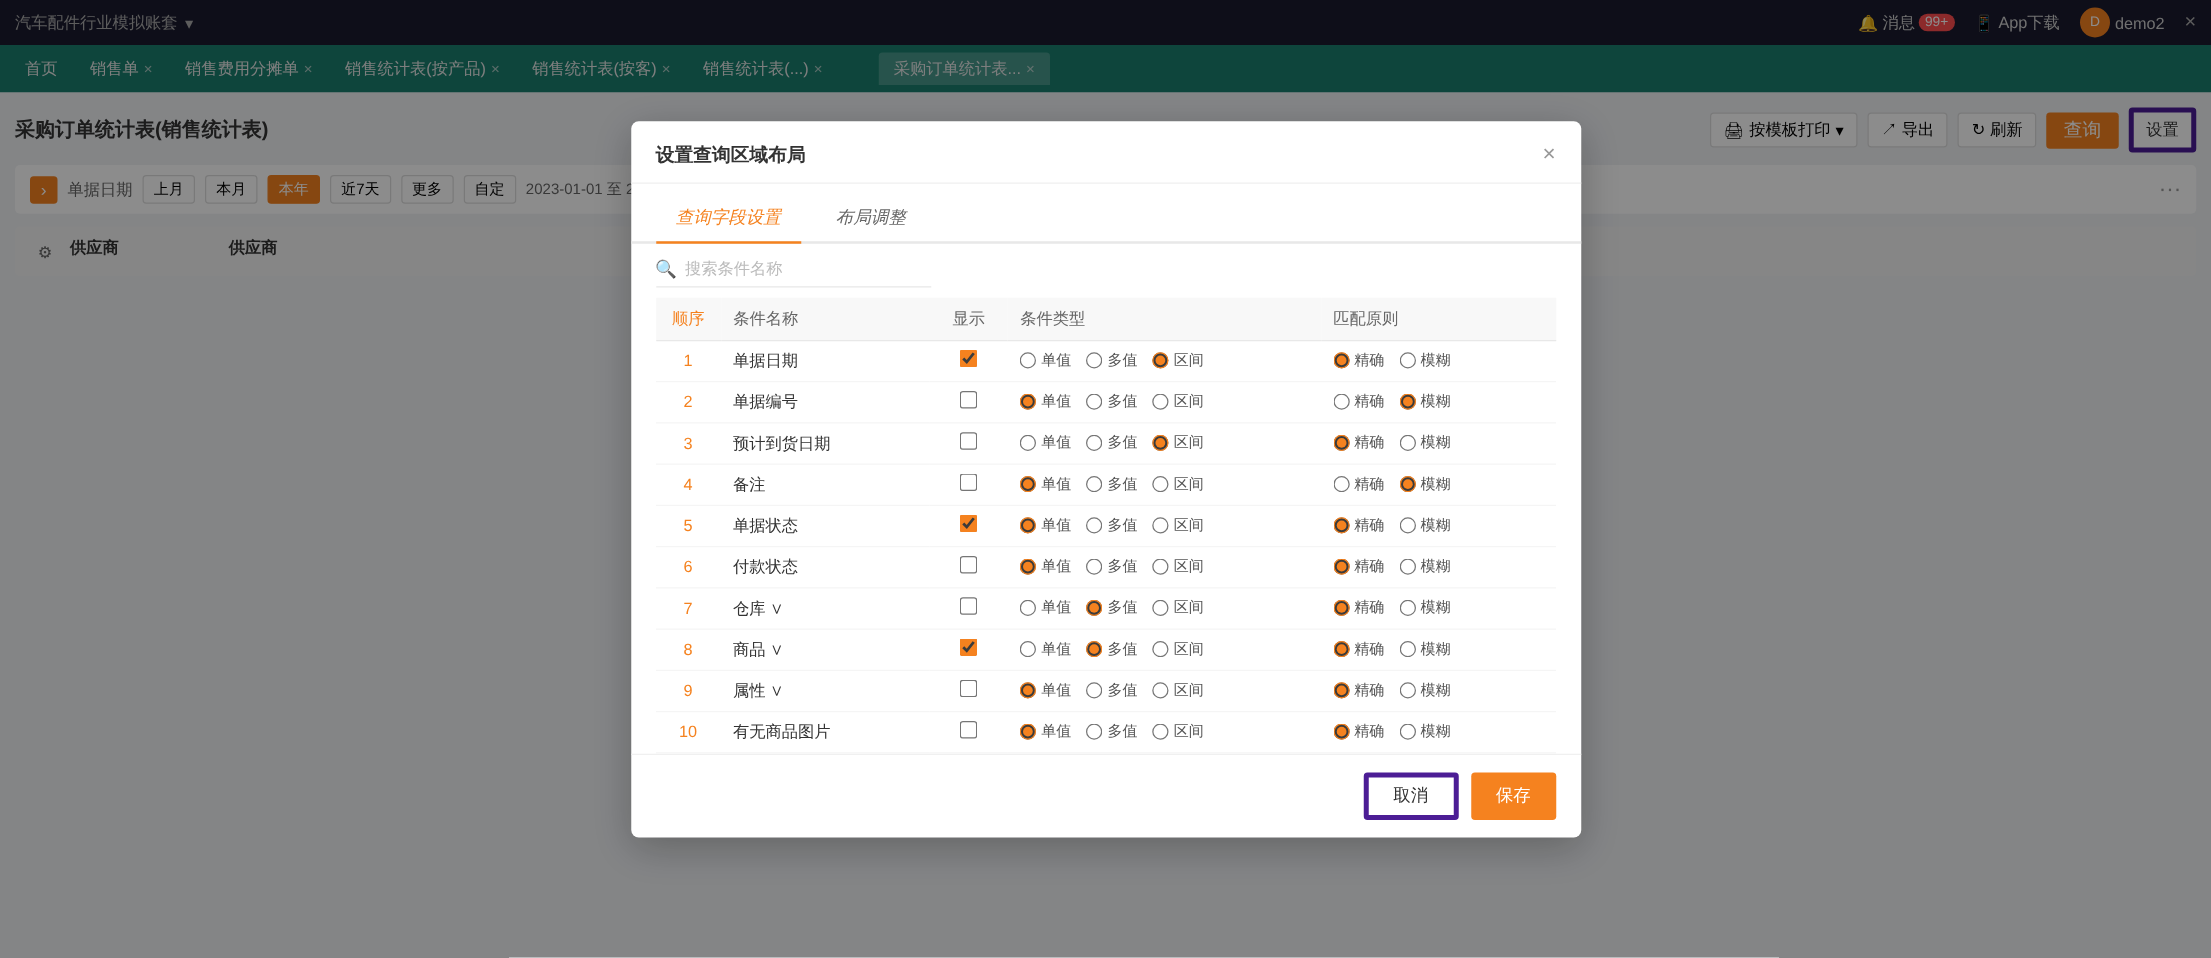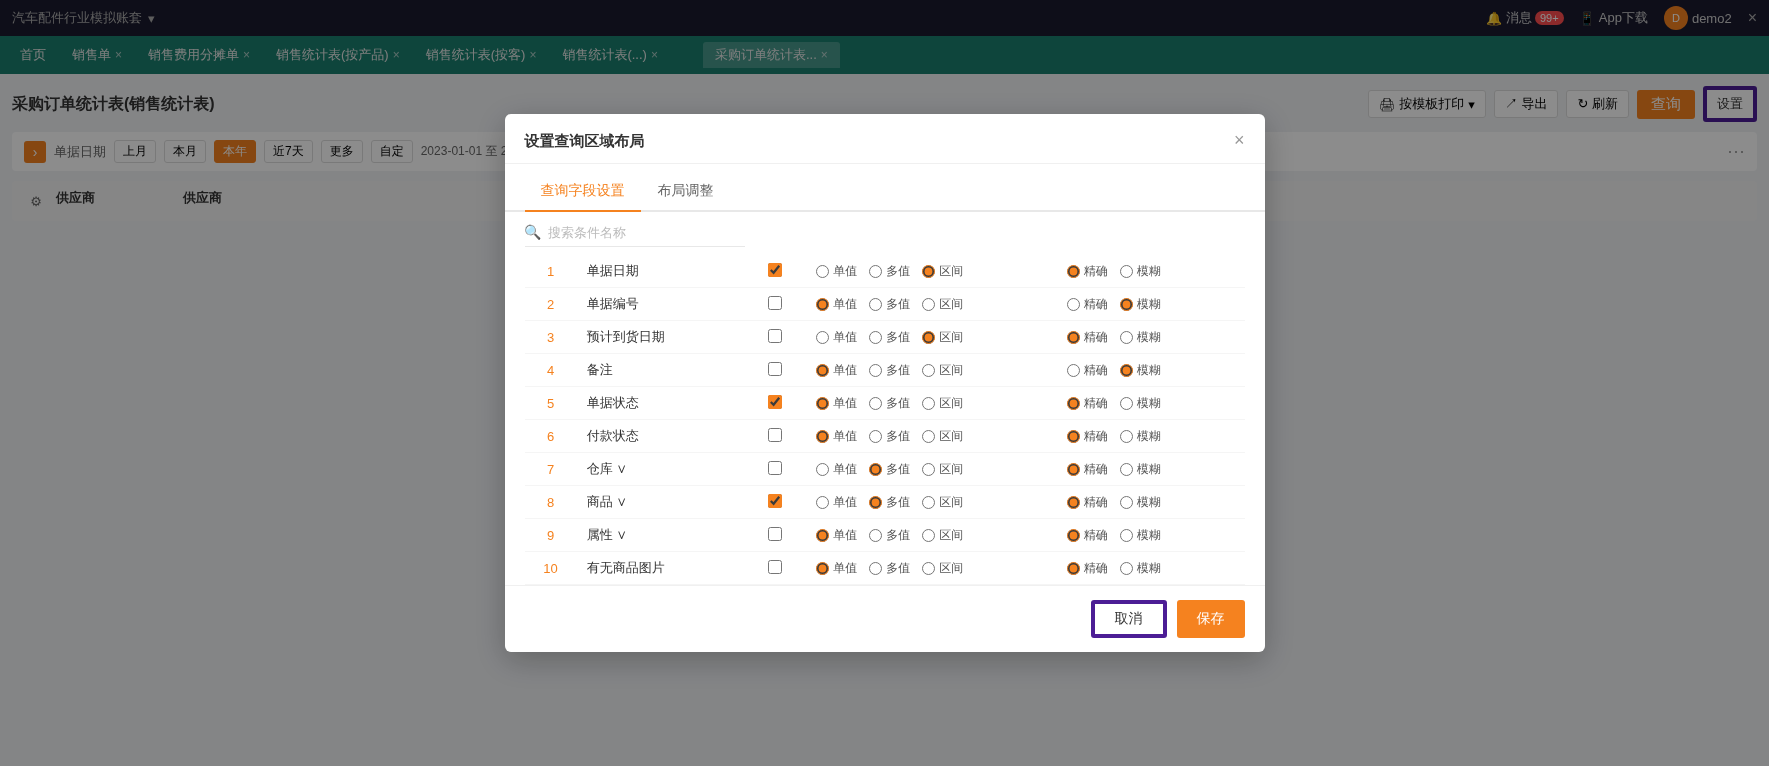--- a/index.html
+++ b/index.html
@@ -116,22 +116,23 @@
       align-items: flex-end;
       justify-content: space-between;
     }
     .modal-title { font-size: 15px; font-weight: bold; color: #333; }
     .modal-close { cursor: pointer; font-size: 18px; color: #999; border: none; background: none; }
 
     
     .modal-tabs {
       display: flex;
       padding: 12px 20px 0;
-      gap: 1px;
+      gap: 12px;
       border-bottom: 2px solid #e8e8e8;
+      font-style: italic;
     }
     .modal-tab {
       padding: 6px 16px 10px;
       cursor: pointer;
       font-size: 14px;
       color: #666;
       border-bottom: 2px solid transparent;
       margin-bottom: -2px;
     }
     .modal-tab.active { color: #f5821f; border-bottom-color: #f5821f; font-weight: 500; }
@@ -317,20 +318,31 @@
     </div>
 
     <div class="modal-search">
       <div class="search-wrapper">
         <span class="search-icon">🔍</span>
         <input type="text" class="search-input" placeholder="搜索条件名称" style="">
       </div>
     </div>
 
     <div class="modal-table-wrap">
+      <table class="modal-table">
+        <thead>
+          <tr>
+            <th class="col-order">顺序</th>
+            <th class="col-name">条件名称</th>
+            <th class="col-show">显示</th>
+            <th class="col-type">条件类型</th>
+            <th class="col-match">匹配原则</th>
+          </tr>
+        </thead>
+      </table>
       <div class="scroll-area" style="position:relative;">
         <table class="modal-table">
           <tbody id="modal-tbody">
           <tr>
                 <td class="col-order" style="color: rgb(245, 130, 31);">1</td>
                 <td class="col-name">单据日期</td>
                 <td class="col-show"><input type="checkbox" class="checkbox-custom" checked="" style=""></td>
                 <td class="col-type">
                   <div class="radio-group">
                     <label class="radio-label"><input type="radio" name="type_0" style="">单值</label>

